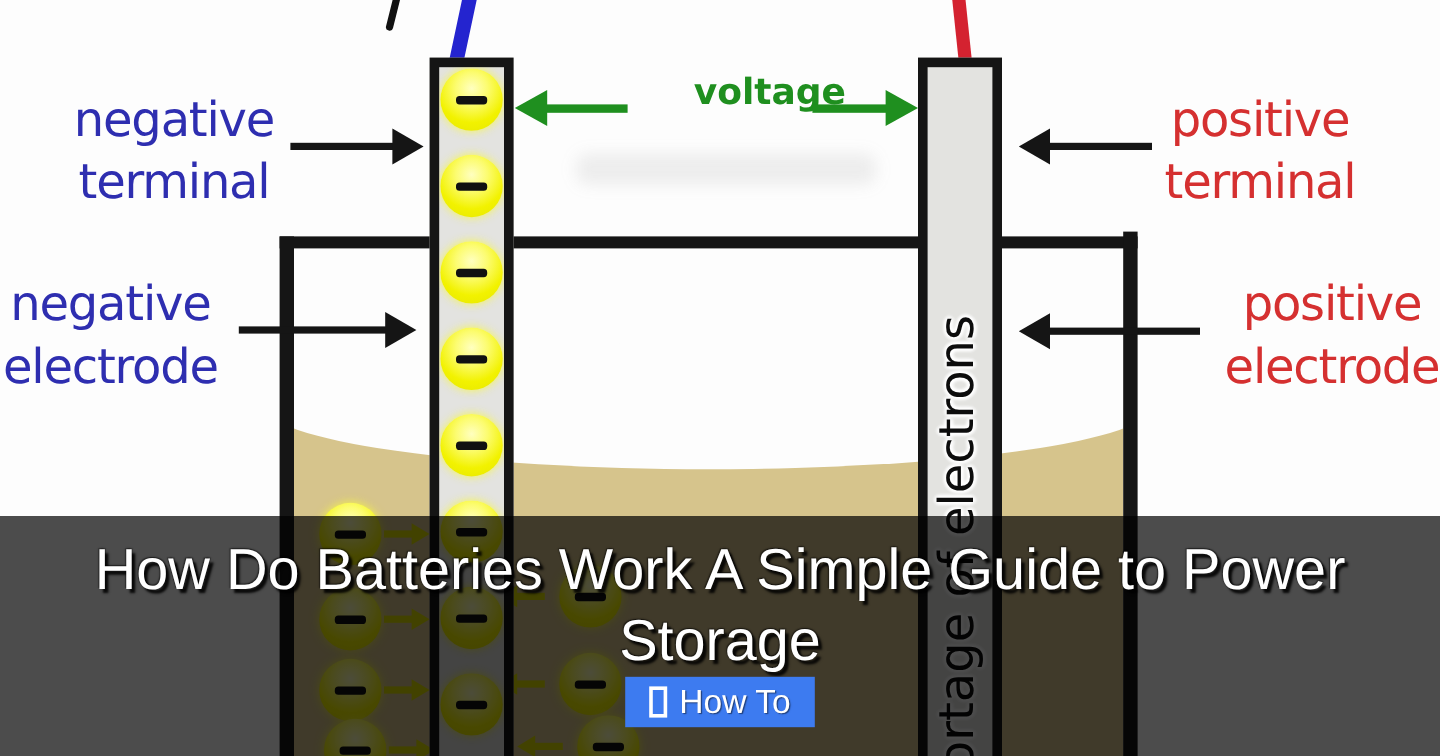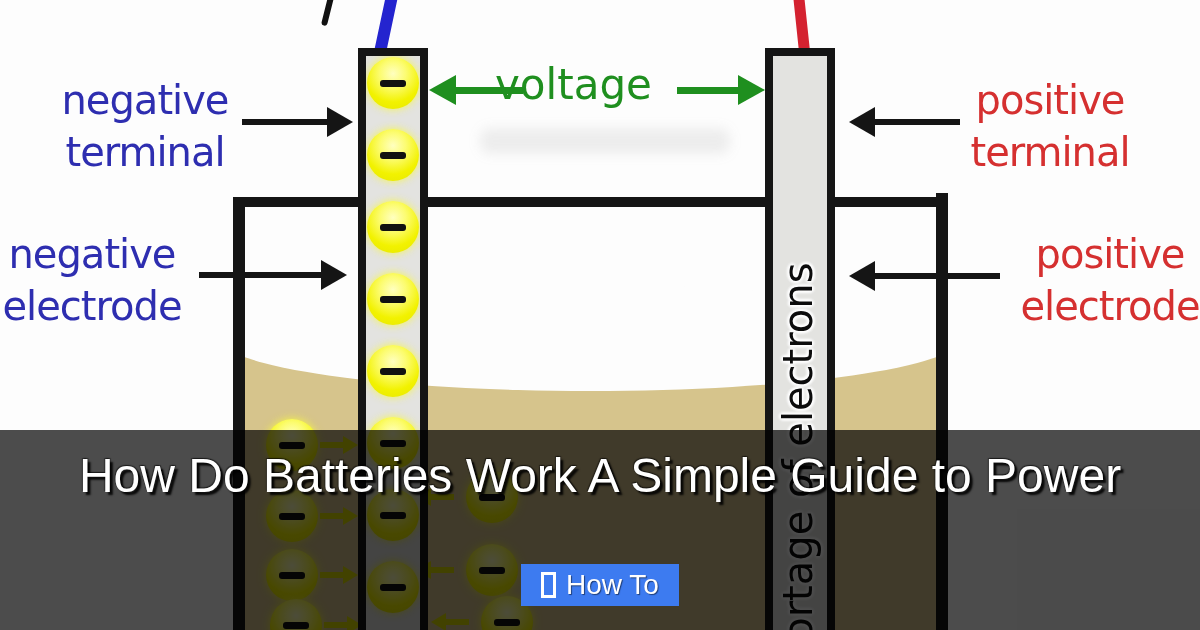--- a/index.html
+++ b/index.html
@@ -46,22 +46,22 @@
       border-right:15px solid #dede00;border-top:9px solid transparent;border-bottom:9px solid transparent;}
   .free-layer{position:absolute;left:0;top:0;width:1200px;height:630px;z-index:3;}
 
   
   .wire{position:absolute;z-index:5;border-radius:6px;}
   .wire-blue{left:380px;top:-10px;width:12px;height:68px;background:var(--c-wire_blue,#2424cf);transform:rotate(12deg);}
   .wire-red{left:796px;top:-10px;width:11px;height:66px;background:var(--c-wire_red,#d42230);transform:rotate(-6deg);}
   .wire-mark{left:325px;top:-8px;width:6px;height:34px;background:#111;transform:rotate(14deg);border-radius:3px;}
 
   
-  .voltage-label{position:absolute;left:495px;top:60px;width:210px;text-align:left;z-index:7;
-                 font-size:42px;color:var(--c-voltage_green,#1f8f1f);font-weight:400;}
+  .voltage-label{position:absolute;left:495px;top:60px;width:210px;text-align:right;z-index:7;
+                 font-size:30px;color:var(--c-voltage_green,#1f8f1f);font-weight:700;}
   .g-shaft{position:absolute;height:7px;background:var(--c-voltage_green,#1f8f1f);z-index:7;}
   .g-left{left:455px;top:87px;width:68px;}
   .g-left::before{content:'';position:absolute;left:-26px;top:-12px;
       border-right:27px solid var(--c-voltage_green,#1f8f1f);border-top:15px solid transparent;border-bottom:15px solid transparent;}
   .g-right{left:677px;top:87px;width:62px;}
   .g-right::after{content:'';position:absolute;right:-26px;top:-12px;
       border-left:27px solid var(--c-voltage_green,#1f8f1f);border-top:15px solid transparent;border-bottom:15px solid transparent;}
 
   
   .b-shaft{position:absolute;height:6px;background:var(--c-outline_black,#151515);z-index:7;}
@@ -172,19 +172,20 @@
     <div>terminal</div>
   </div>
   <div class="dlabel pos lbl-pe">
     <div>positive</div>
     <div>electrode</div>
   </div>
 
   <div class="overlay"></div>
   <div class="card-title">
     <div>How Do Batteries Work A Simple Guide to Power</div>
+    <div>Storage</div>
   </div>
   <div class="badge">
     <span class="tofu"></span>
     <span>How To</span>
   </div>
 
 </div>
 
 </body></html>

